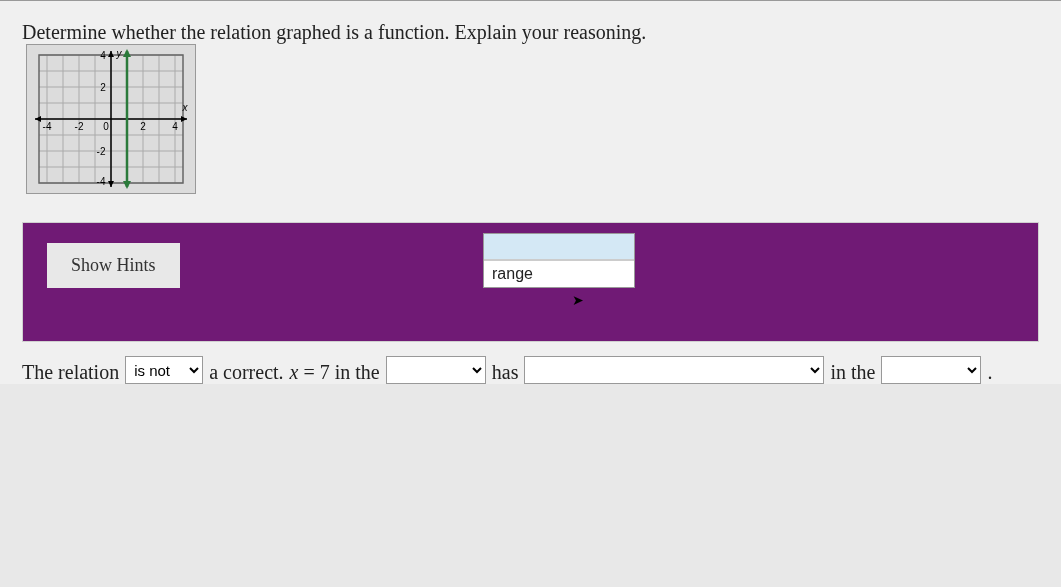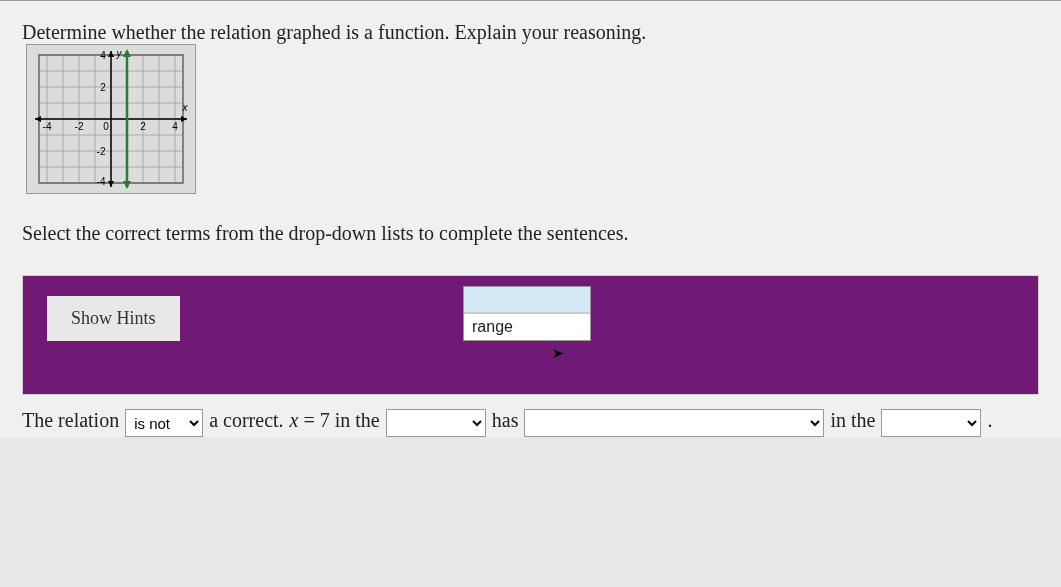--- a/index.html
+++ b/index.html
@@ -46,42 +46,42 @@
       background: #e8e8e8;
       border: none;
       padding: 12px 24px;
       font-family: Georgia, serif;
       font-size: 18px;
       color: #333;
       cursor: pointer;
     }
     .dropdown-popup {
       position: absolute;
-      left: 440px;
+      left: 460px;
       top: 10px;
-      width: 128px;
+      width: 152px;
       background: #fff;
       border: 1px solid #999;
       font-family: Arial, sans-serif;
       font-size: 16px;
     }
     .dropdown-blank {
       height: 26px;
       background: #d4e8f5;
       border-bottom: 1px solid #ccc;
     }
     .dropdown-option {
       padding: 4px 8px;
       border-top: 1px solid #ccc;
       cursor: pointer;
     }
     .dropdown-option:first-of-type { border-top: none; }
     .sentence-row {
       display: flex;
-      align-items: flex-start;
+      align-items: flex-end;
       gap: 6px;
       font-size: 20px;
       padding-top: 14px;
       flex-wrap: nowrap;
     }
     .sentence-row select {
       font-family: Arial, sans-serif;
       font-size: 15px;
       padding: 2px 4px;
       border: 1px solid #999;
@@ -158,21 +158,20 @@
         <text x="76" y="14">4</text>
         <text x="76" y="46">2</text>
         <text x="74" y="110">-2</text>
         <text x="74" y="140">-4</text>
         <text x="158" y="66" font-style="italic">x</text>
         <text x="92" y="12" font-style="italic">y</text>
       </g>
     </svg>
   </div>
 
-  <div class="instruction-text">Select the correct terms from the drop-down lists to complete the sentences.</div>
 
   <div class="hints-area">
     <button class="show-hints-btn">Show Hints</button>
 
     <div class="dropdown-popup">
       <div class="dropdown-blank"></div>
       <div class="dropdown-option">range</div>
       <span class="cursor-icon" style="left:88px; top:58px;">➤</span>
     </div>
   </div>

